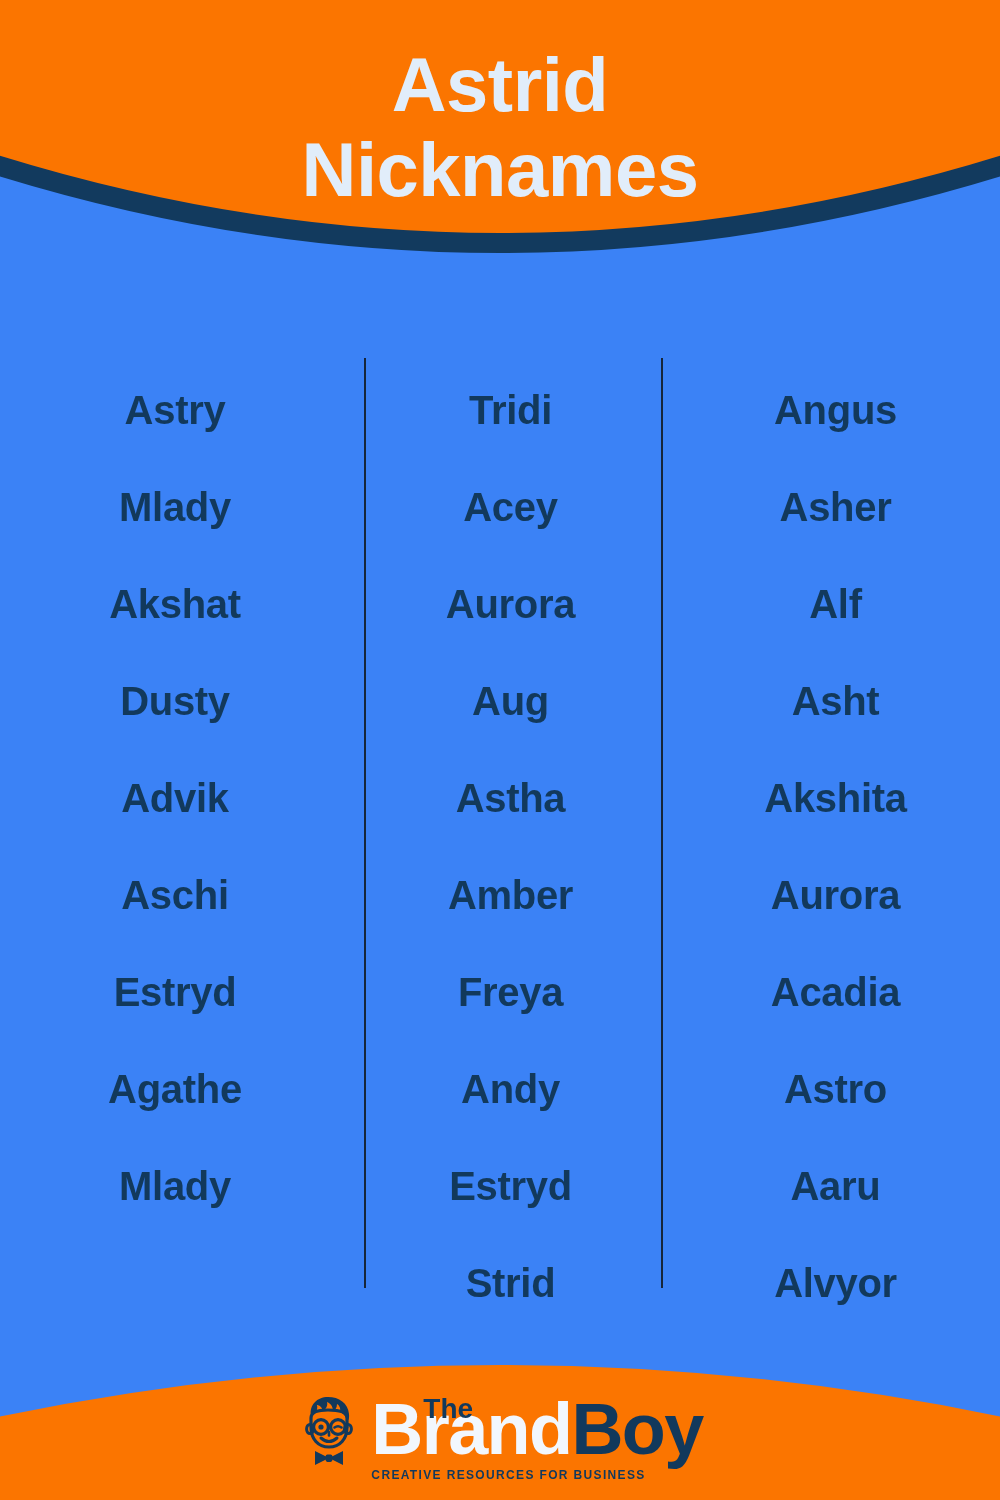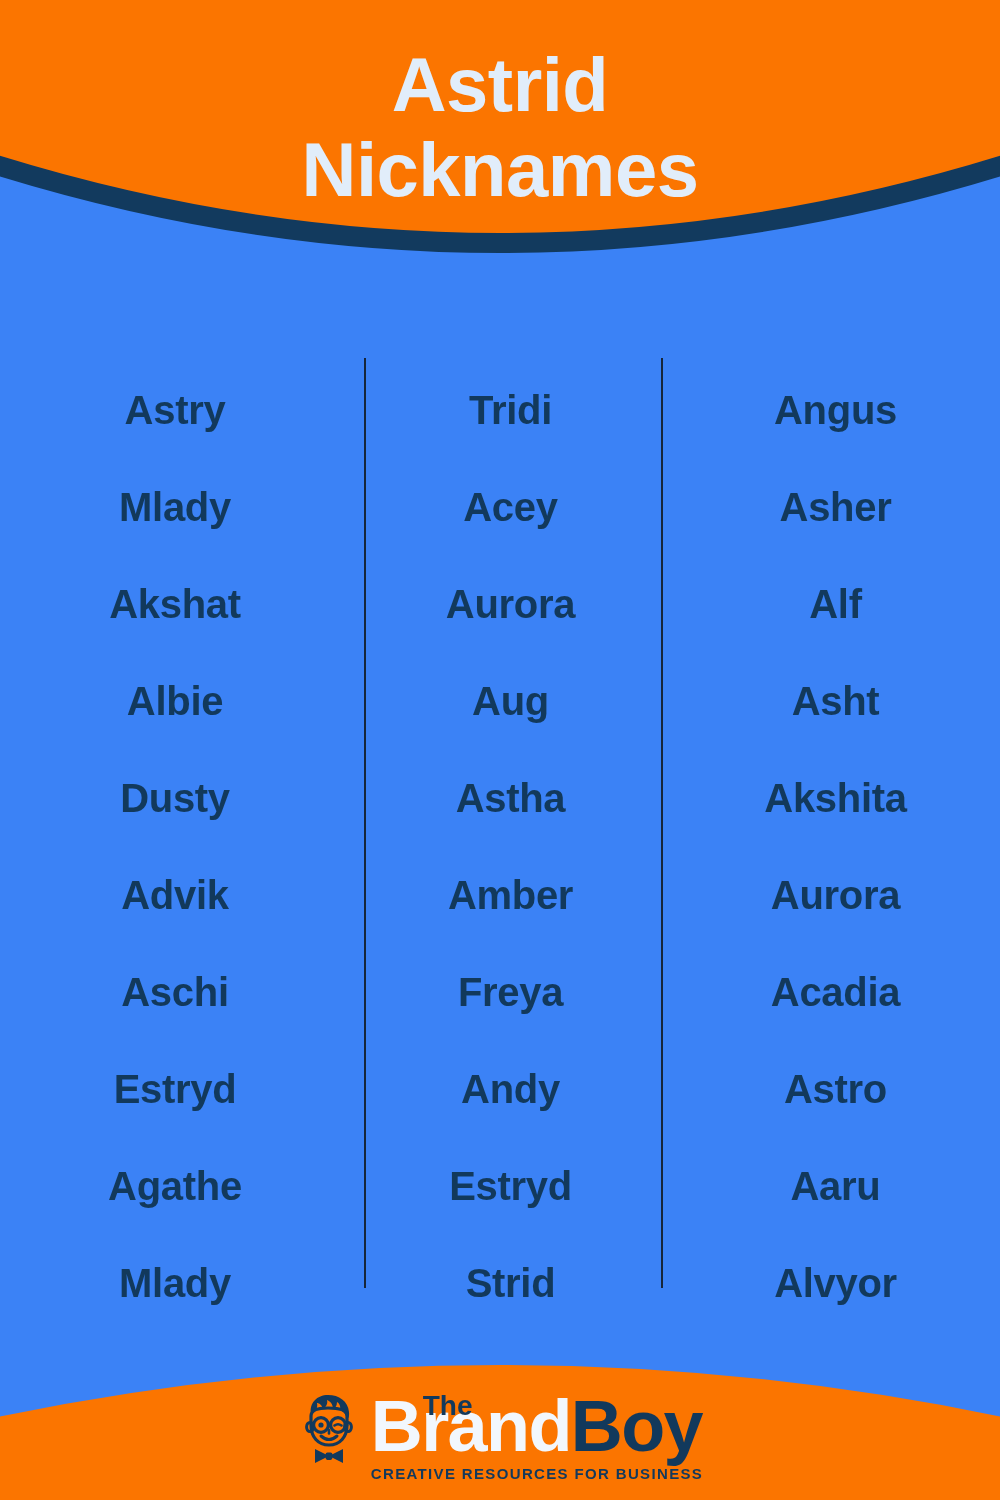--- a/index.html
+++ b/index.html
@@ -149,21 +149,21 @@
     font-weight: bold;
     line-height: 1;
     letter-spacing: -1.6px;
     margin-top: 14px;
   }
   .logo-brand { color: #f2f7fd; }
   .logo-boy { color: #12395c; }
 
   .logo-tagline {
     color: #12395c;
-    font-size: 15px;
+    font-size: 12px;
     font-weight: bold;
     letter-spacing: 1.35px;
     margin-top: 3px;
     white-space: nowrap;
   }
 </style>
 </head>
 <body>
 
 <div id="page">
@@ -183,21 +183,20 @@
 
     <div class="divider d1"></div>
     <div class="divider d2"></div>
 
     <div class="columns">
 
       <div class="name-column col-1">
         <div class="name-item">Astry</div>
         <div class="name-item">Mlady</div>
         <div class="name-item">Akshat</div>
-        <div class="name-item">Albie</div>
         <div class="name-item">Dusty</div>
         <div class="name-item">Advik</div>
         <div class="name-item">Aschi</div>
         <div class="name-item">Estryd</div>
         <div class="name-item">Agathe</div>
         <div class="name-item">Mlady</div>
       </div>
 
       <div class="name-column col-2">
         <div class="name-item">Tridi</div>

